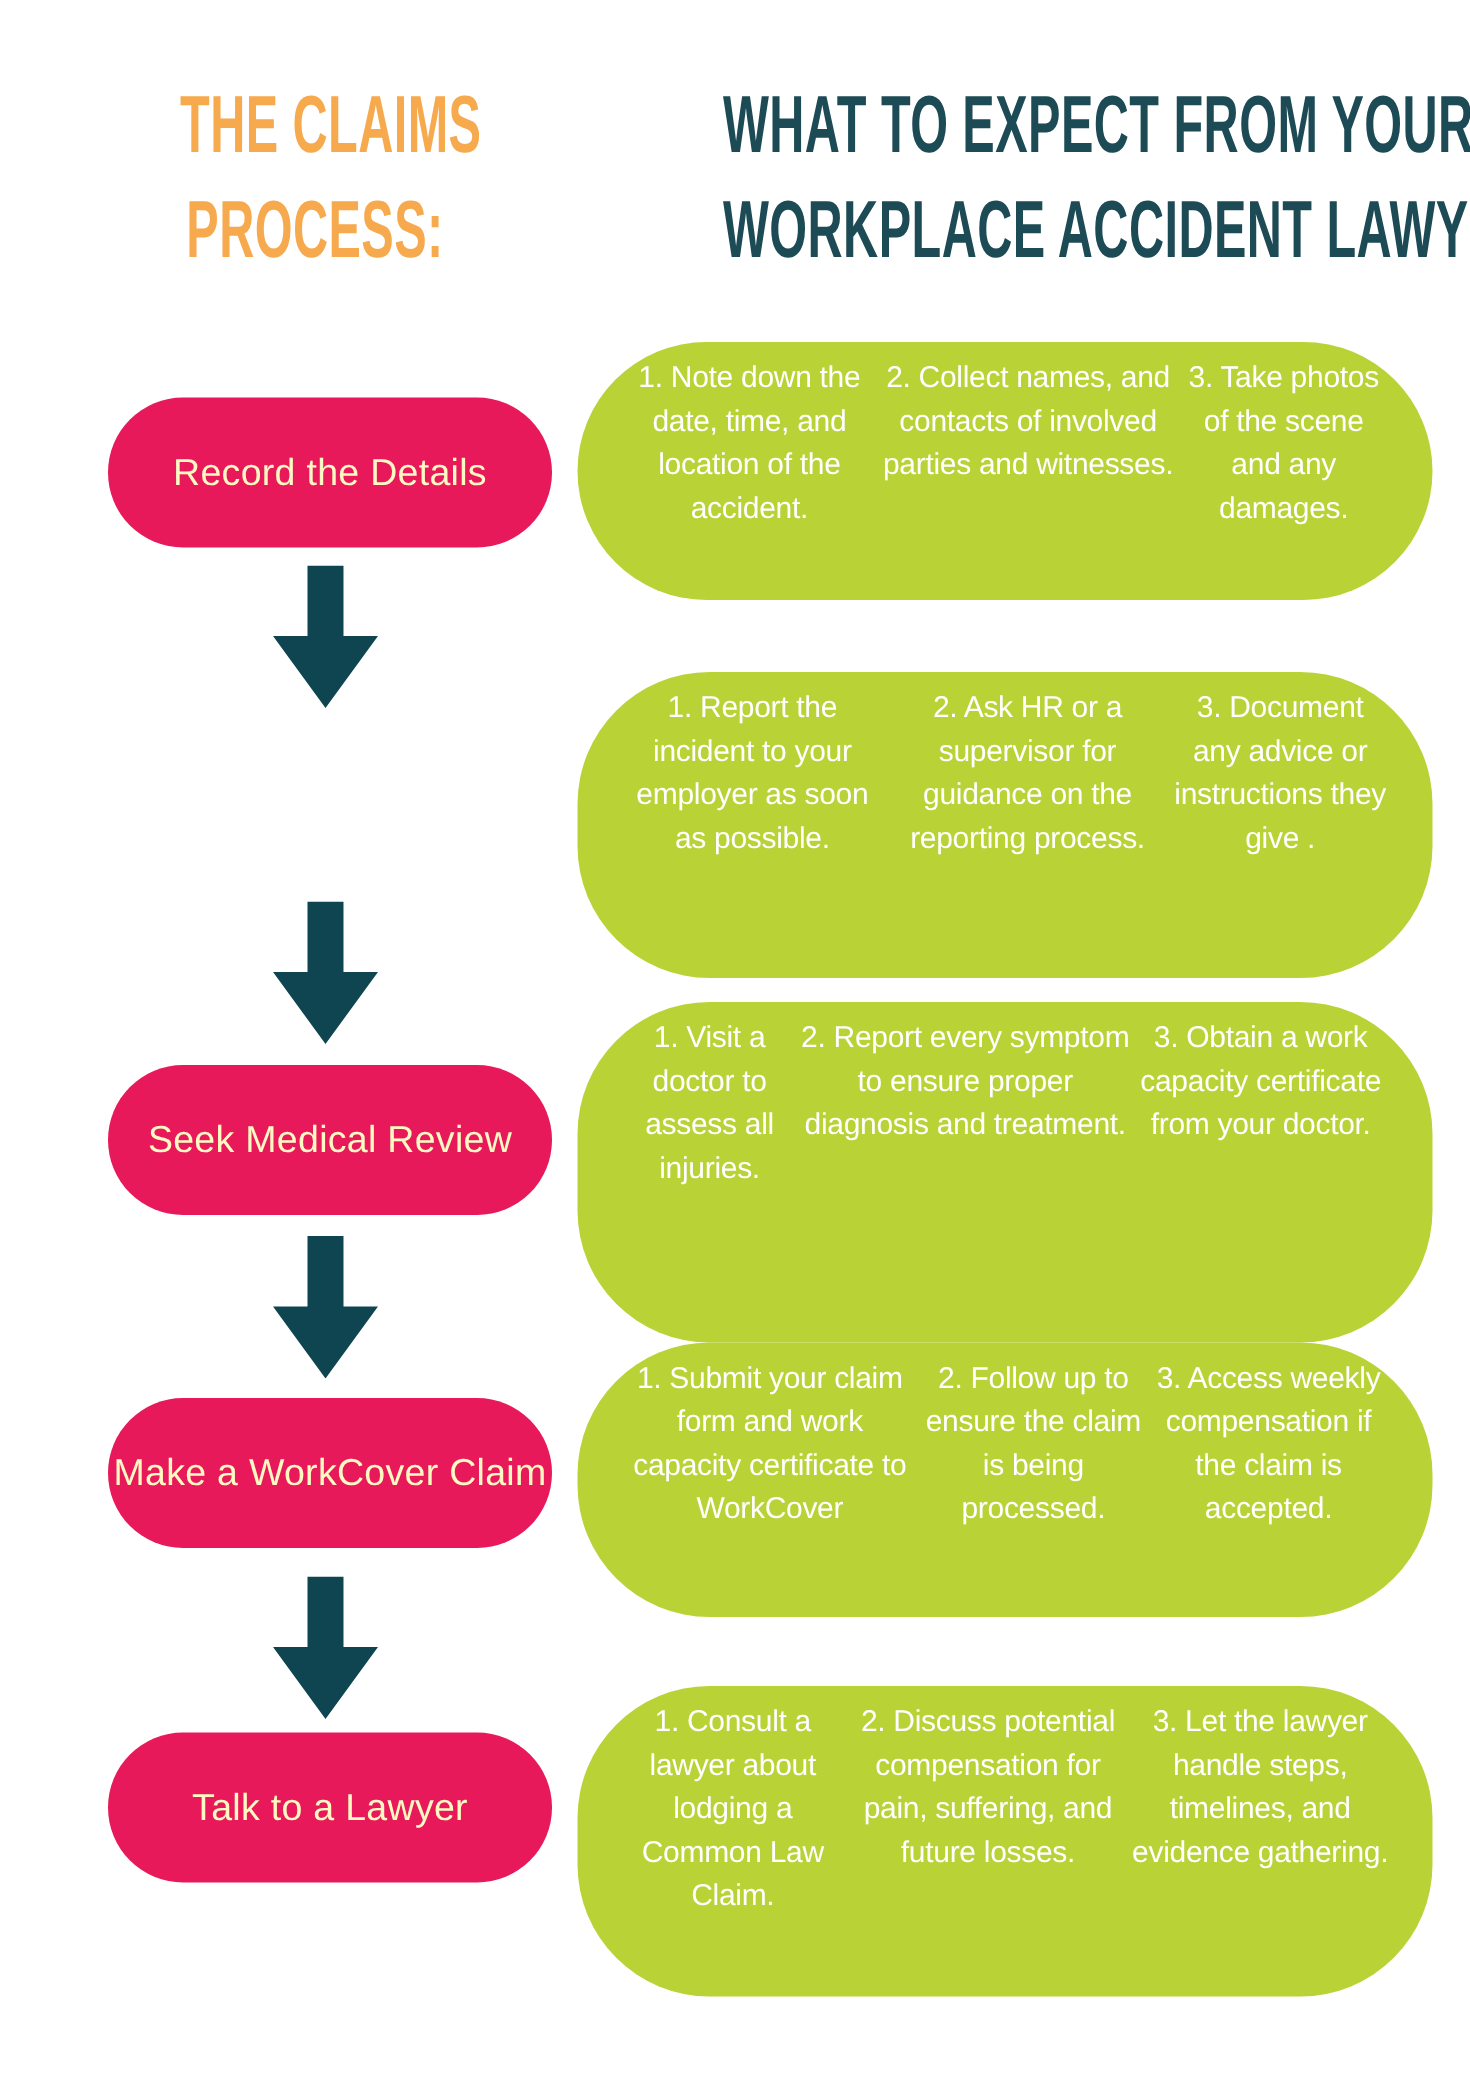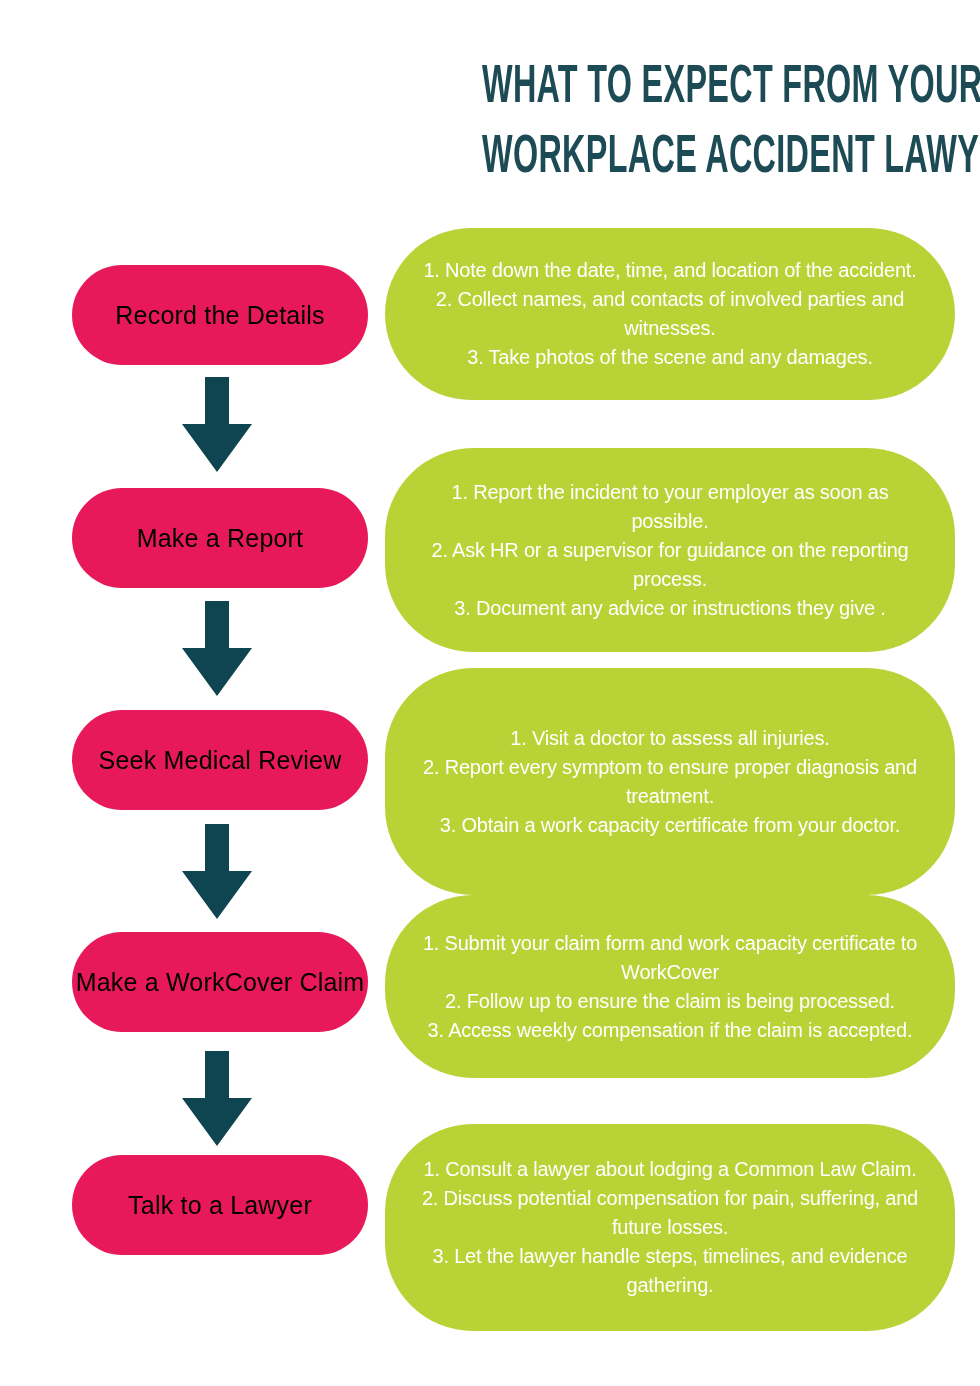--- a/index.html
+++ b/index.html
@@ -38,39 +38,39 @@
     transform:scaleX(0.6);
     transform-origin:center;
     letter-spacing:0.5px;
   }
 
   
   .pill{
     position:absolute; left:72px; width:296px; height:100px;
     background:var(--pink);
     border-radius:50px;
-    color:#000000;
+    color:#fef9c3;
     display:flex; align-items:center; justify-content:center;
     font-size:25px;
     letter-spacing:0.2px;
     white-space:nowrap;
   }
   .pill.p1{top:265px}
   .pill.p2{top:488px}
   .pill.p3{top:710px}
   .pill.p4{top:932px}
   .pill.p5{top:1155px}
 
   
   .box{
     position:absolute; left:385px; width:570px;
     background:var(--green);
     border-radius:88px;
     color:#ffffff;
-    display:flex; flex-direction:column; justify-content:center;
+    display:flex; flex-direction:row; justify-content:center;
     text-align:center;
     box-sizing:border-box;
     padding:10px 28px;
     font-size:20px;
     line-height:29px;
     letter-spacing:-0.2px;
   }
   .box.b1{top:228px; height:172px}
   .box.b2{top:448px; height:204px}
   .box.b3{top:668px; height:227px}
@@ -86,38 +86,41 @@
   .arrow.a2{top:601px}
   .arrow.a3{top:824px}
   .arrow.a4{top:1051px}
   .arrow svg{display:block;width:100%;height:100%;}
 </style>
 </head>
 <body>
 
 <div class="canvas">
 
+  <div class="title-left">
+    <span class="title-line">THE CLAIMS</span>
+    <span class="title-line">PROCESS:</span>
+  </div>
   <div class="title-right">
     <span class="title-line">WHAT TO EXPECT FROM YOUR</span>
     <span class="title-line">WORKPLACE ACCIDENT LAWYERS</span>
   </div>
 
   <div class="pill p1">Record the Details</div>
   <div class="box b1">
     <div>1. Note down the date, time, and location of the accident.</div>
     <div>2. Collect names, and contacts of involved parties and witnesses.</div>
     <div>3. Take photos of the scene and any damages.</div>
   </div>
   <div class="arrow a1">
     <svg viewBox="0 0 70 95" xmlns="http://www.w3.org/2000/svg">
         <path d="M23 0 H47 V47 H70 L35 95 L0 47 H23 Z" fill="currentColor"></path>
       </svg>
   </div>
 
-  <div class="pill p2">Make a Report</div>
   <div class="box b2">
     <div>1. Report the incident to your employer as soon as possible.</div>
     <div>2. Ask HR or a supervisor for guidance on the reporting process.</div>
     <div>3. Document any advice or instructions they give .</div>
   </div>
   <div class="arrow a2">
     <svg viewBox="0 0 70 95" xmlns="http://www.w3.org/2000/svg">
         <path d="M23 0 H47 V47 H70 L35 95 L0 47 H23 Z" fill="currentColor"></path>
       </svg>
   </div>

